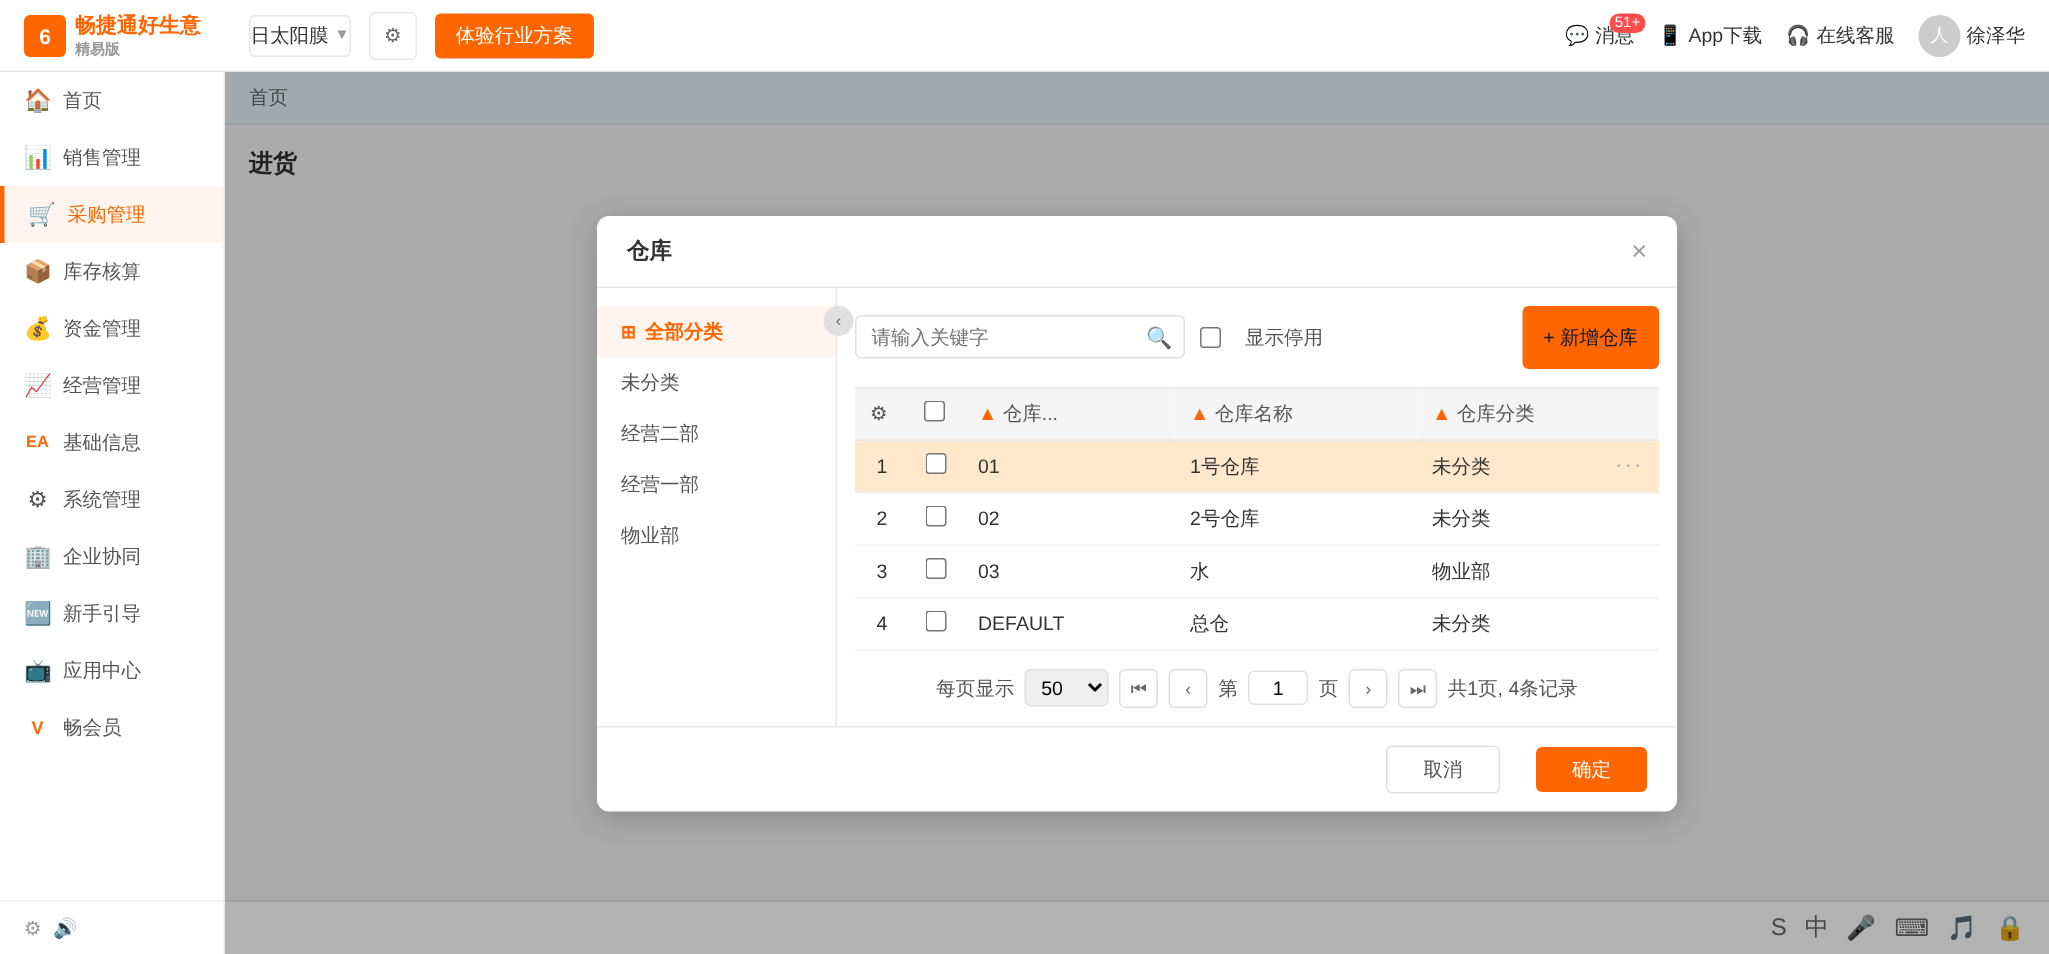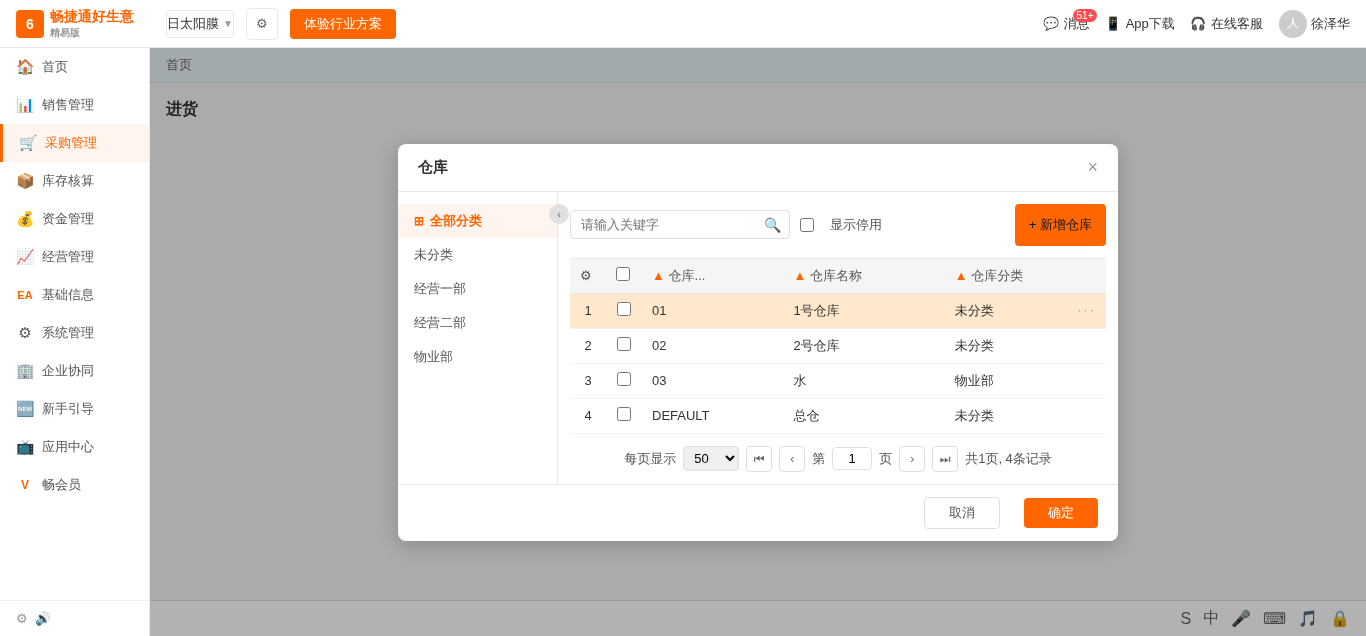--- a/index.html
+++ b/index.html
@@ -422,24 +422,24 @@
 
           <div class="category-panel">
             <div class="cat-item active">
               <span style="color:#ff6600; font-size:12px;">⊞</span>
               <span>全部分类</span>
             </div>
             <div class="cat-item">
               <span>未分类</span>
             </div>
             <div class="cat-item">
+              <span>经营二部</span>
+            </div>
+            <div class="cat-item">
               <span>经营一部</span>
-            </div>
-            <div class="cat-item">
-              <span>经营二部</span>
             </div>
             <div class="cat-item">
               <span>物业部</span>
             </div>
             <div class="collapse-btn">‹</div>
           </div>
 
           <div class="table-panel">
 
             <div class="search-bar">

